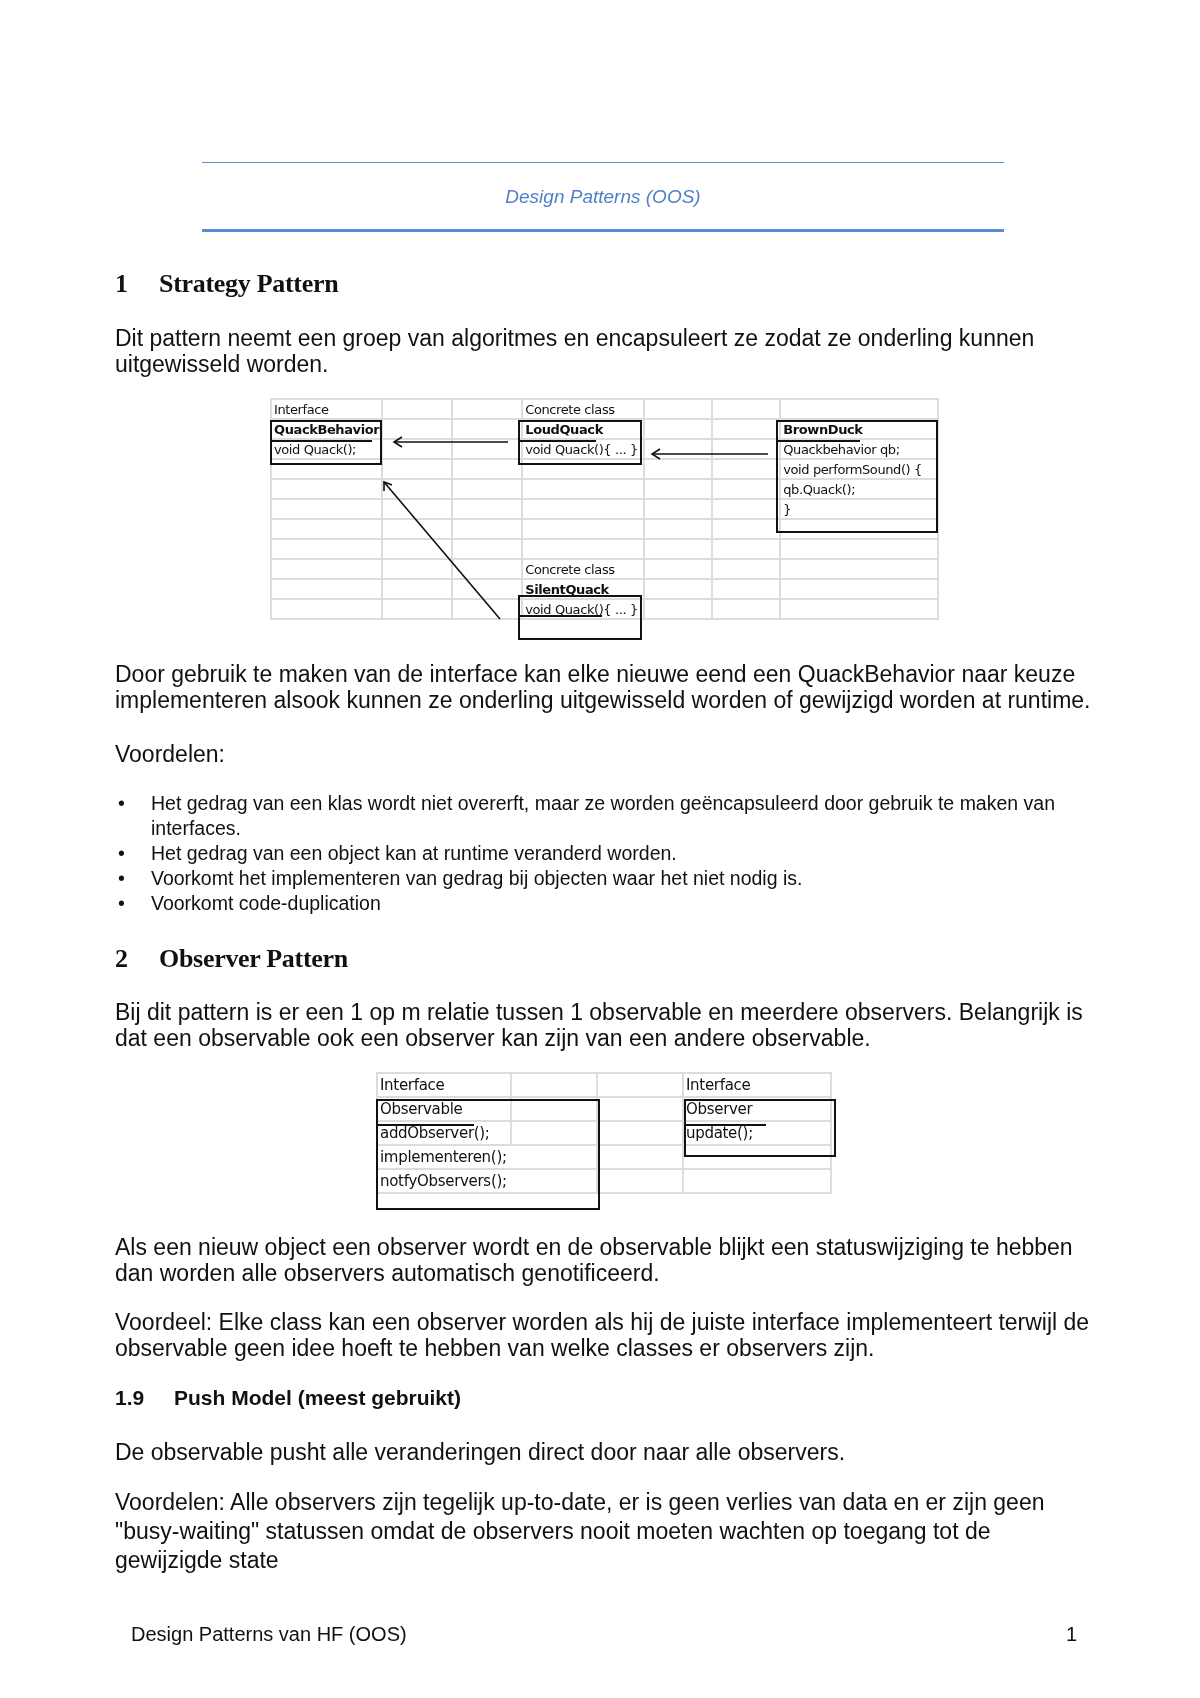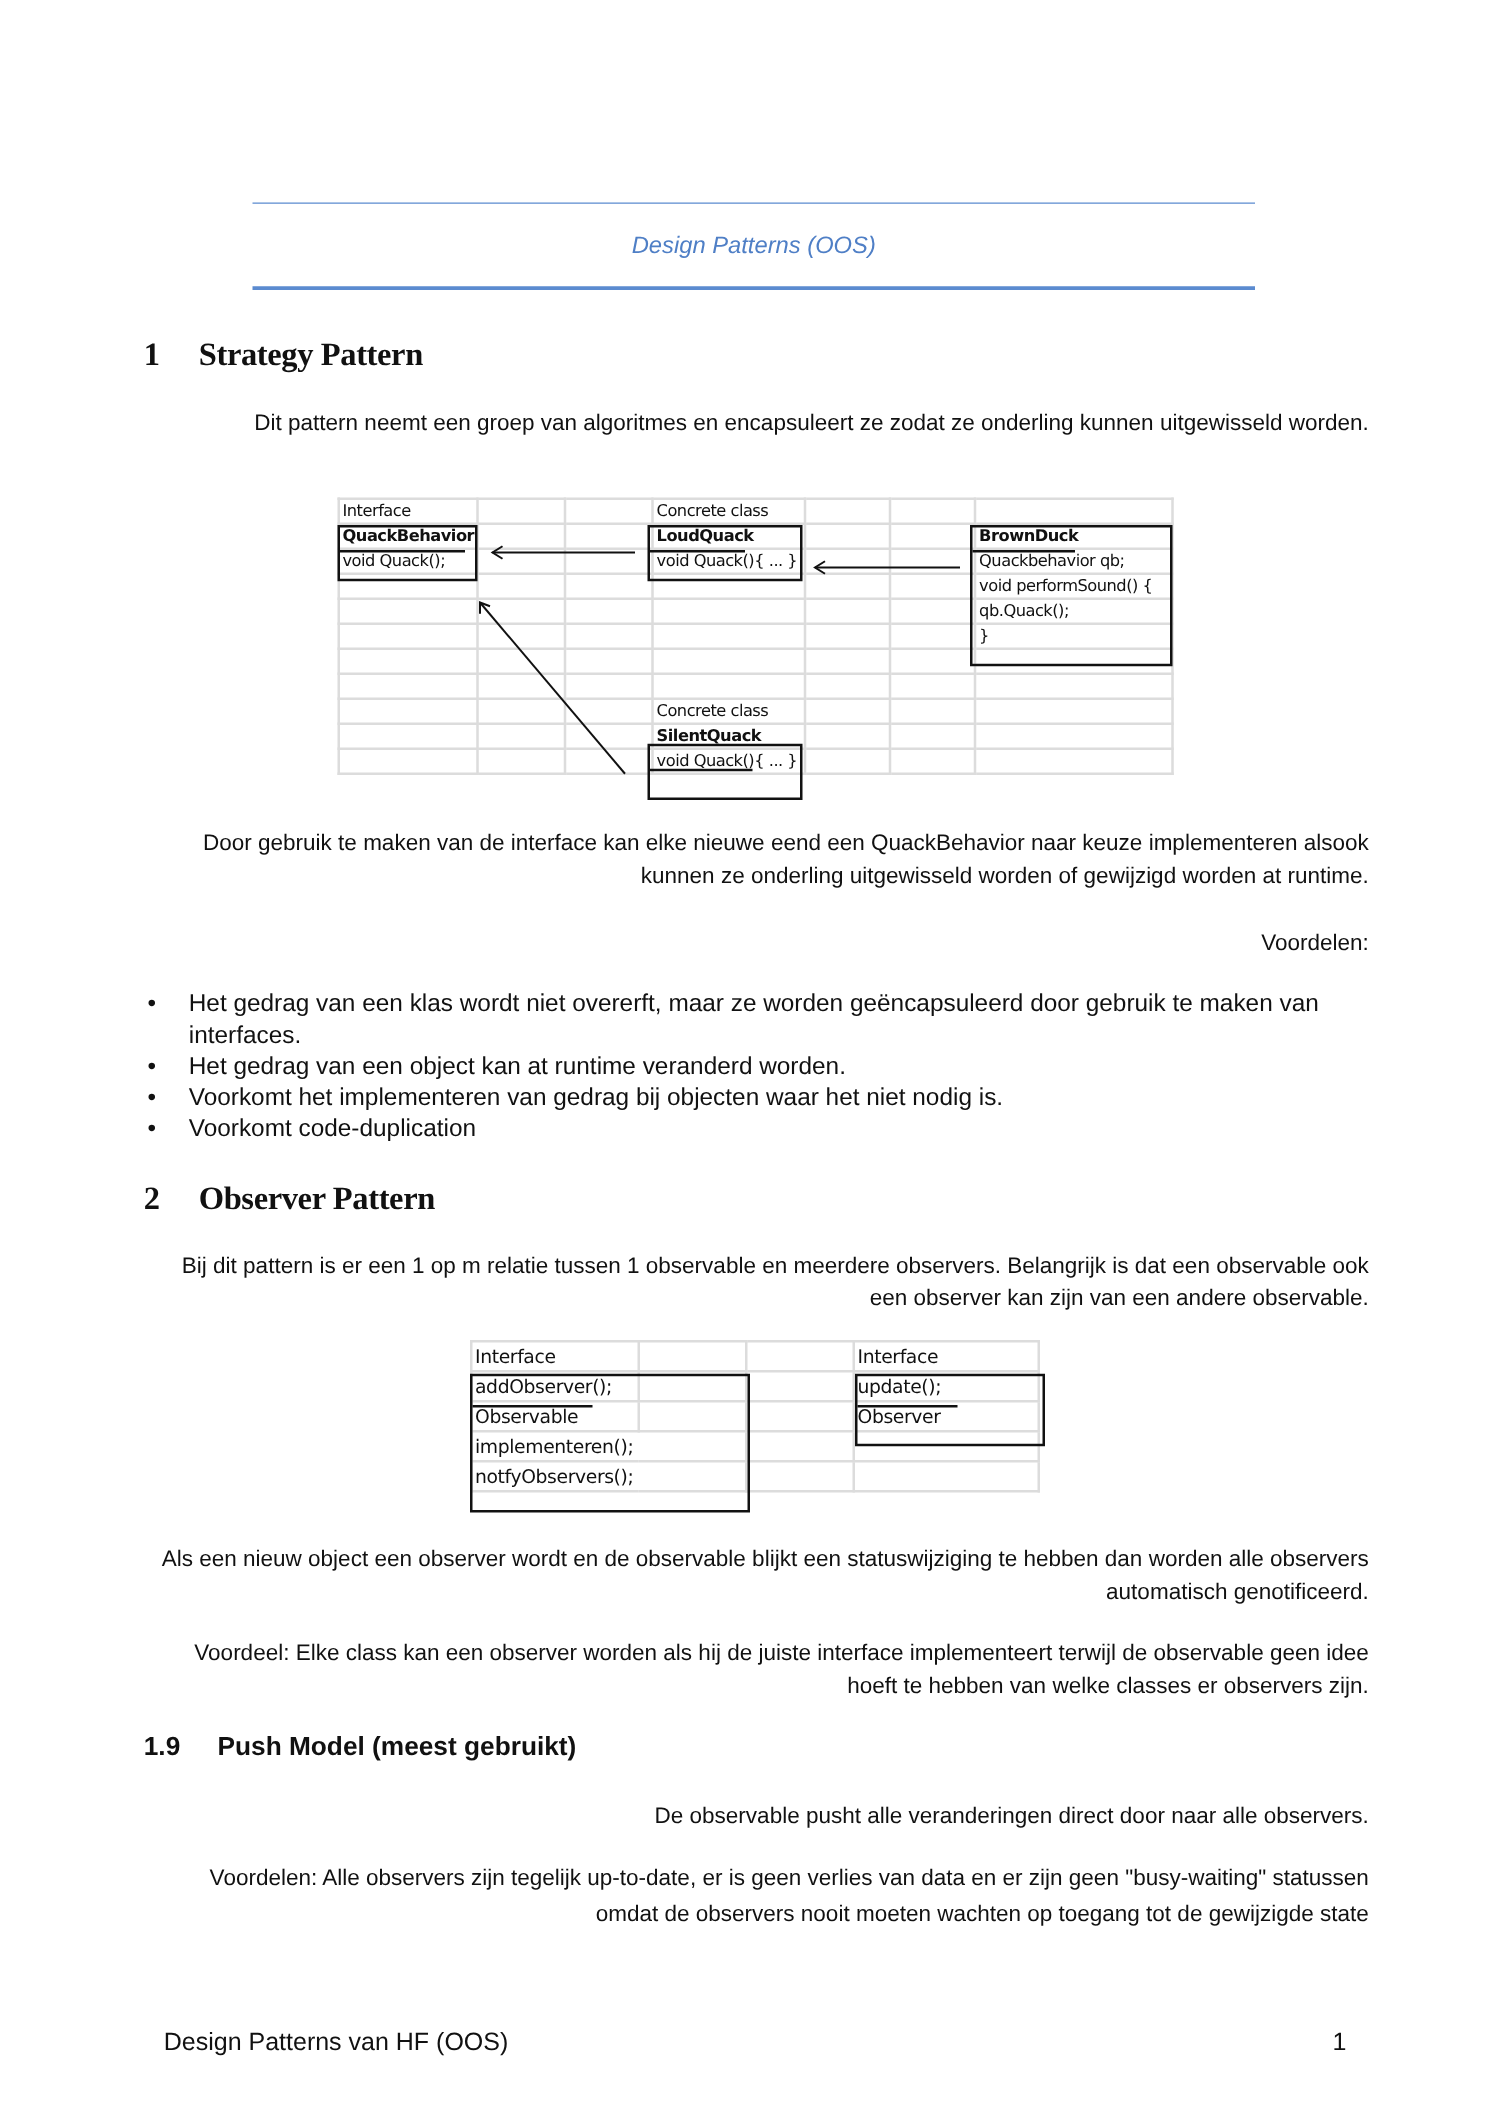--- a/index.html
+++ b/index.html
@@ -15,21 +15,21 @@
     .header-title {
       position: absolute; top: 174px; left: 202px; width: 802px; text-align: center;
       color: #4f7fc6; font-style: italic; font-size: 19px;
     }
 
     .h1 { position: absolute; left: 115px; font-weight: bold; font-size: 26px; letter-spacing: -0.3px; font-family: Liberation Serif, serif; }
     .h1 .num { display: inline-block; width: 44px; }
     .h2 { position: absolute; left: 115px; font-weight: bold; font-size: 21px; }
     .h2 .num { display: inline-block; width: 59px; }
 
-    .para { position: absolute; left: 115px; width: 980px; font-size: 18px; line-height: 26px; text-align: right; }
+    .para { position: absolute; left: 115px; width: 980px; font-size: 23px; line-height: 26px; }
 
     .bullets { position: absolute; left: 115px; width: 980px; margin: 0; padding: 0; list-style: none; font-size: 19.5px; line-height: 25px; }
     .bullets li { position: relative; padding-left: 36px; }
     .bullets li .dot { position: absolute; left: 3px; top: 0; }
 
     
     .grid { position: absolute; border-collapse: collapse; }
     .grid td {
       border: 2px solid #dcdcdc; padding: 0 2px; height: 18px; font-size: 13px;
       font-family: "DejaVu Sans", sans-serif; white-space: nowrap; vertical-align: middle;
@@ -214,30 +214,30 @@
         <col style="width:148px">
     </colgroup>
     <tbody>
         <tr>
       <td>Interface</td>
           <td></td>
           <td></td>
       <td>Interface</td>
     </tr>
     <tr>
+      <td>Observable</td>
+          <td></td>
+          <td></td>
+      <td>Observer</td>
+    </tr>
+    <tr>
       <td>addObserver();</td>
           <td></td>
           <td></td>
       <td>update();</td>
-    </tr>
-    <tr>
-      <td>Observable</td>
-          <td></td>
-          <td></td>
-      <td>Observer</td>
     </tr>
     <tr>
       <td colspan="2">implementeren();</td>
           <td></td>
           <td></td>
     </tr>
     <tr>
       <td colspan="2">notfyObservers();</td>
           <td></td>
           <td></td>

